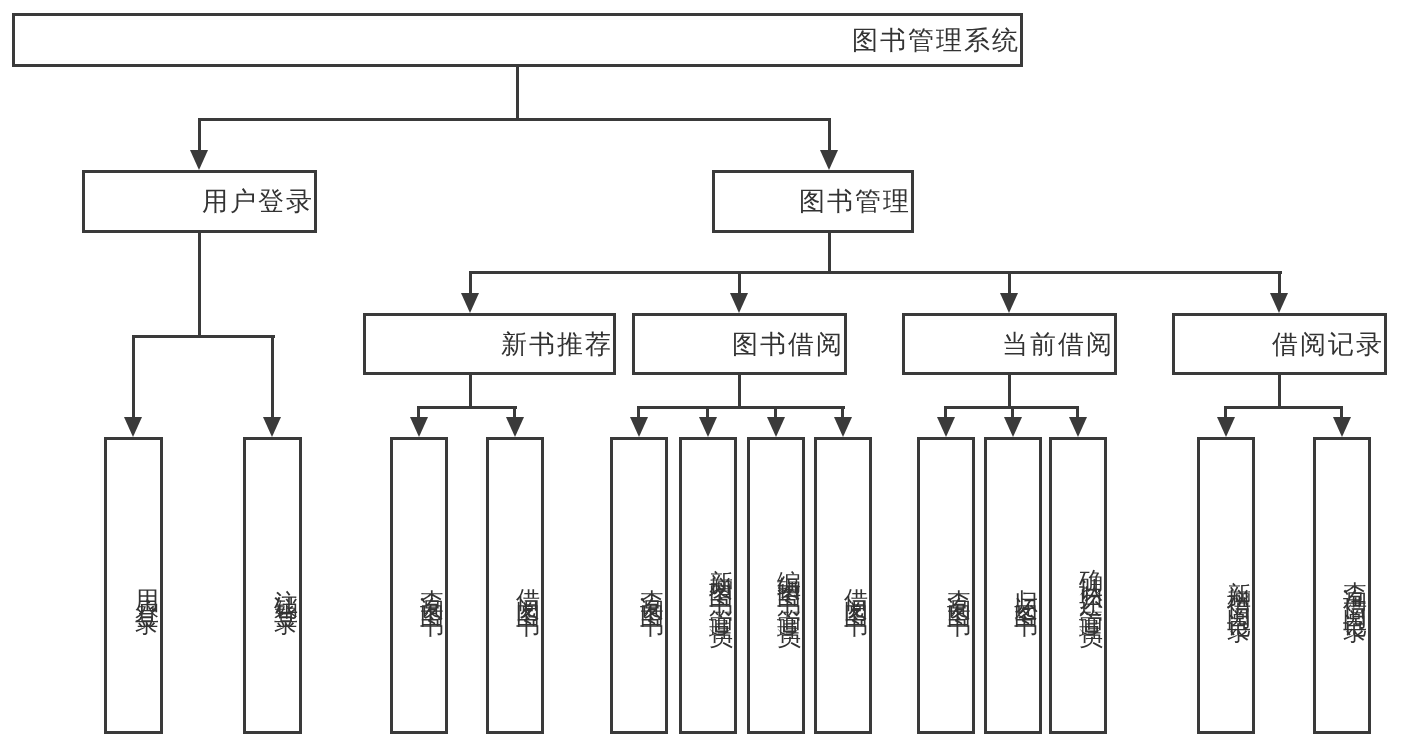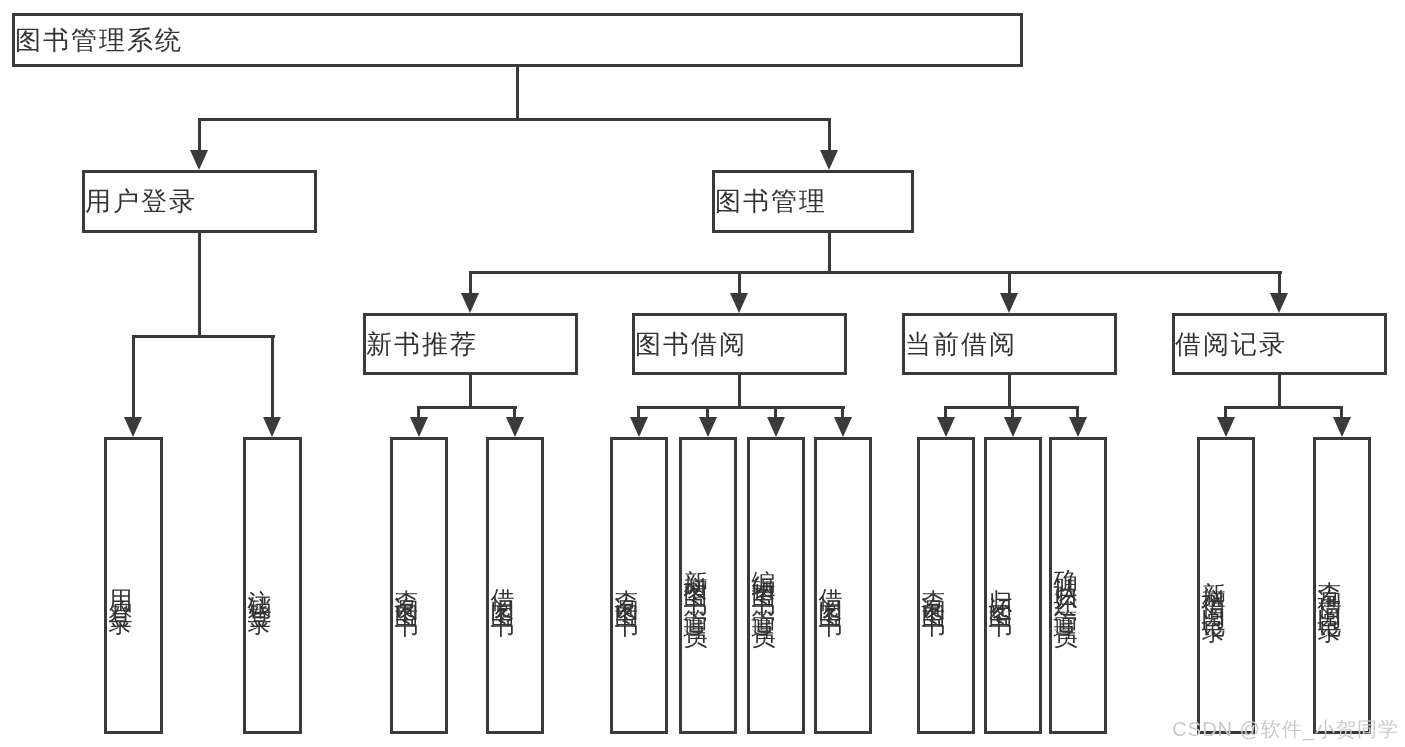--- a/index.html
+++ b/index.html
@@ -14,21 +14,21 @@
     position:relative;
     width:1405px; height:747px;
     background:var(--bg);
     font-family:"Liberation Sans", sans-serif;
     overflow:hidden;
   }
   .node{
     position:absolute;
     border:3px solid var(--line);
     background:#fff;
-    display:flex; align-items:center; justify-content:flex-start;
+    display:flex; align-items:center; justify-content:flex-end;
     color:var(--text);
     font-size:26px;
     letter-spacing:2px;
     white-space:nowrap;
   }
   .leaf{ font-size:24px; letter-spacing:0; }
   .leaf .vtxt{
     writing-mode:vertical-rl;
     text-orientation:mixed;
     letter-spacing:8px;
@@ -85,21 +85,21 @@
   <div class="hline" style="left:469px;top:271px;width:813px;height:3px"></div>
   <div class="vline" style="left:469px;top:271px;width:3px;height:26px"></div>
   <div class="arrow" style="left:461px;top:293px"></div>
   <div class="vline" style="left:738px;top:271px;width:3px;height:26px"></div>
   <div class="arrow" style="left:730px;top:293px"></div>
   <div class="vline" style="left:1008px;top:271px;width:3px;height:26px"></div>
   <div class="arrow" style="left:1000px;top:293px"></div>
   <div class="vline" style="left:1278px;top:271px;width:3px;height:26px"></div>
   <div class="arrow" style="left:1270px;top:293px"></div>
 
-  <div class="node" style="left:363px;top:313px;width:215px;height:62px">
+  <div class="node" style="left:363px;top:313px;width:253px;height:62px">
     <span>新书推荐</span>
   </div>
   <div class="node" style="left:632px;top:313px;width:215px;height:62px">
     <span>图书借阅</span>
   </div>
   <div class="node" style="left:902px;top:313px;width:215px;height:62px">
     <span>当前借阅</span>
   </div>
   <div class="node" style="left:1172px;top:313px;width:215px;height:62px">
     <span>借阅记录</span>
@@ -176,15 +176,14 @@
     <span class="vtxt">确认归还（管理员）</span>
   </div>
 
   <div class="node leaf" style="left:1197px;top:437px;width:58px;height:297px">
     <span class="vtxt">新增借阅记录</span>
   </div>
   <div class="node leaf" style="left:1313px;top:437px;width:58px;height:297px">
     <span class="vtxt">查询借阅记录</span>
   </div>
 
-  <div class="watermark">CSDN @软件_小贺同学</div>
 
 </div>
 
 </body></html>

